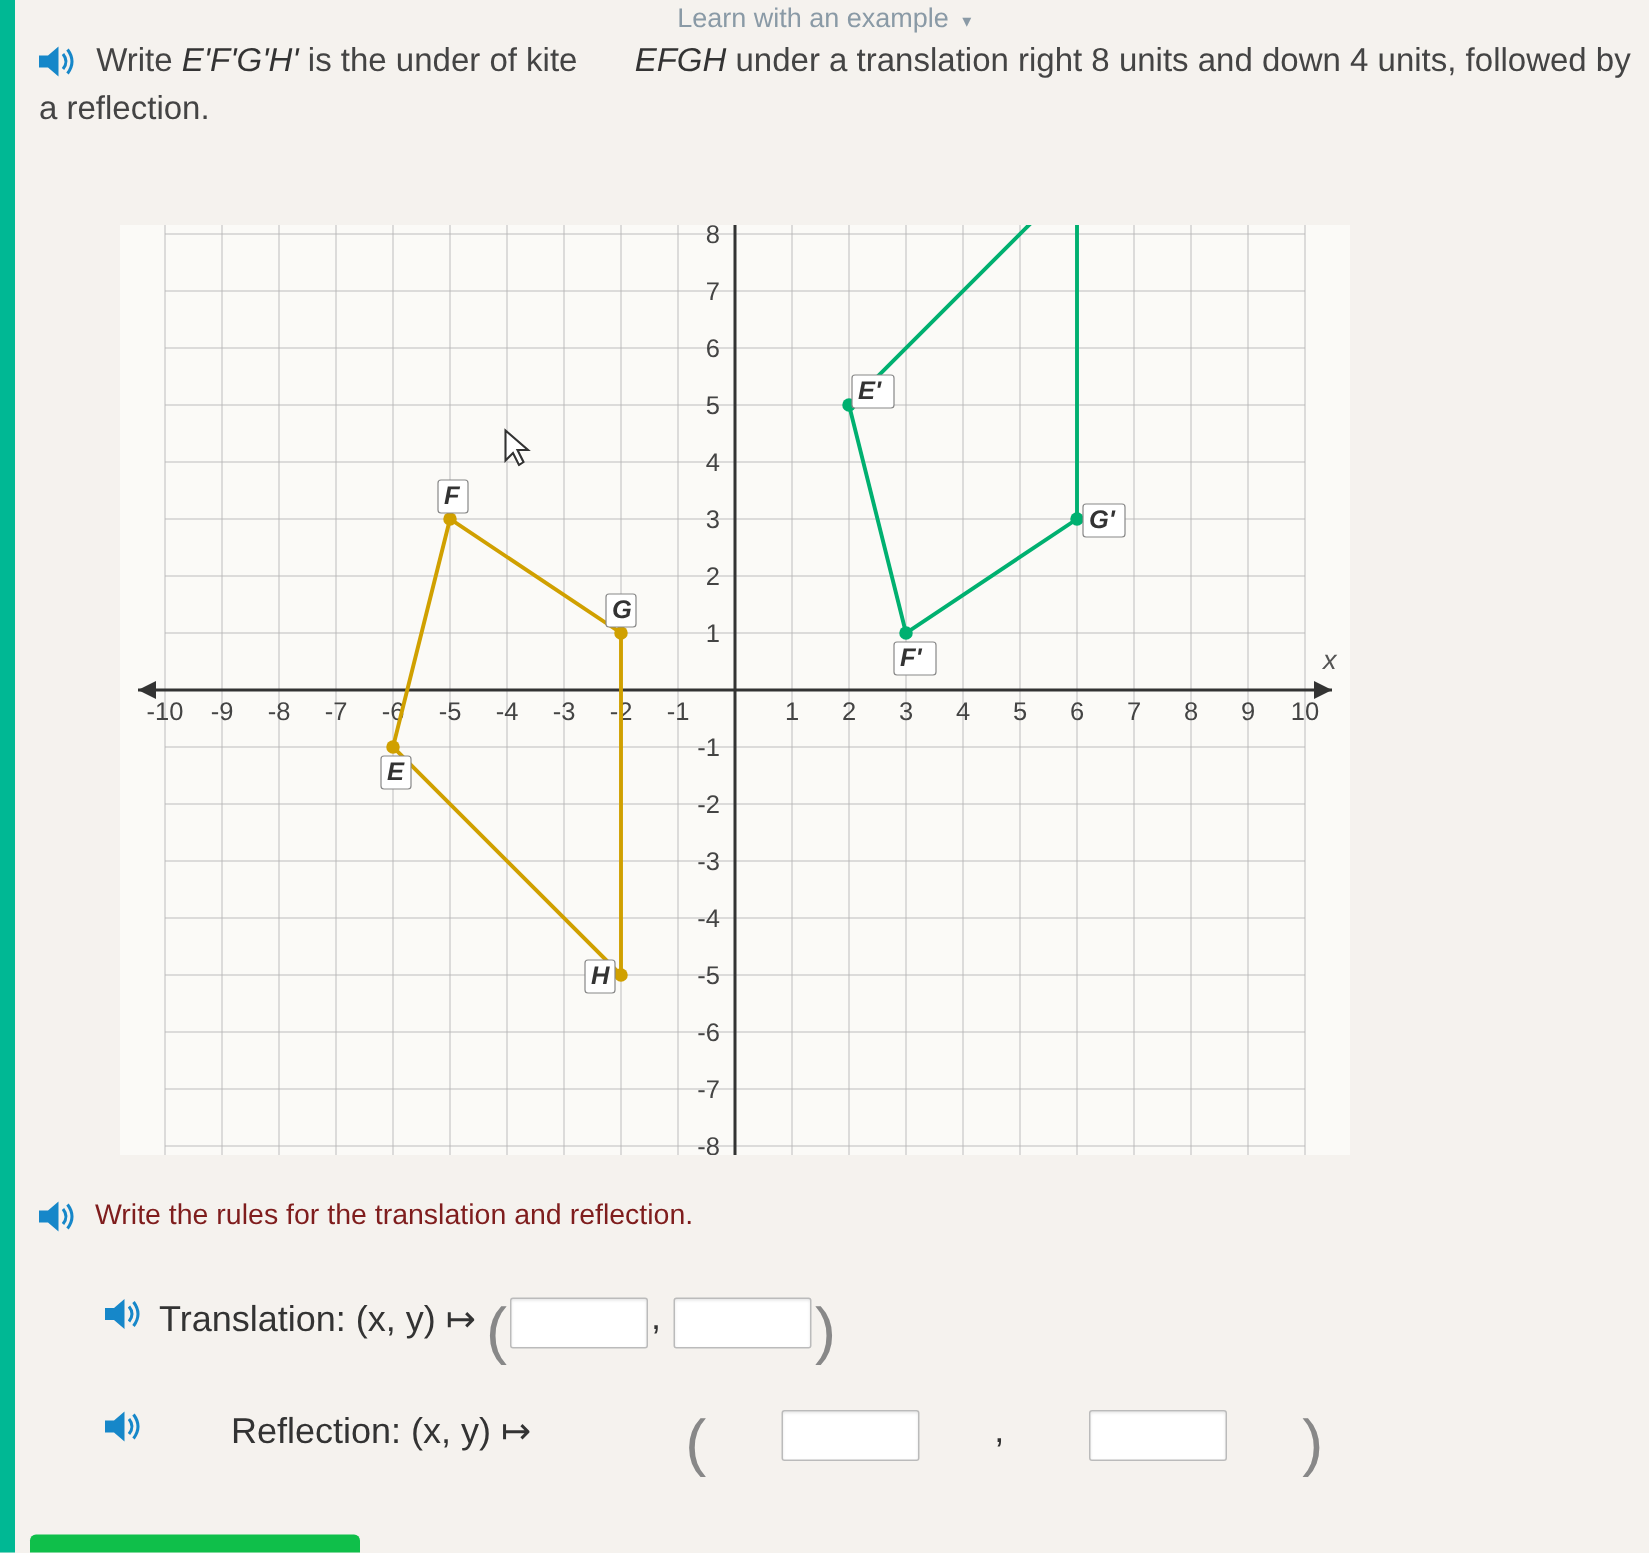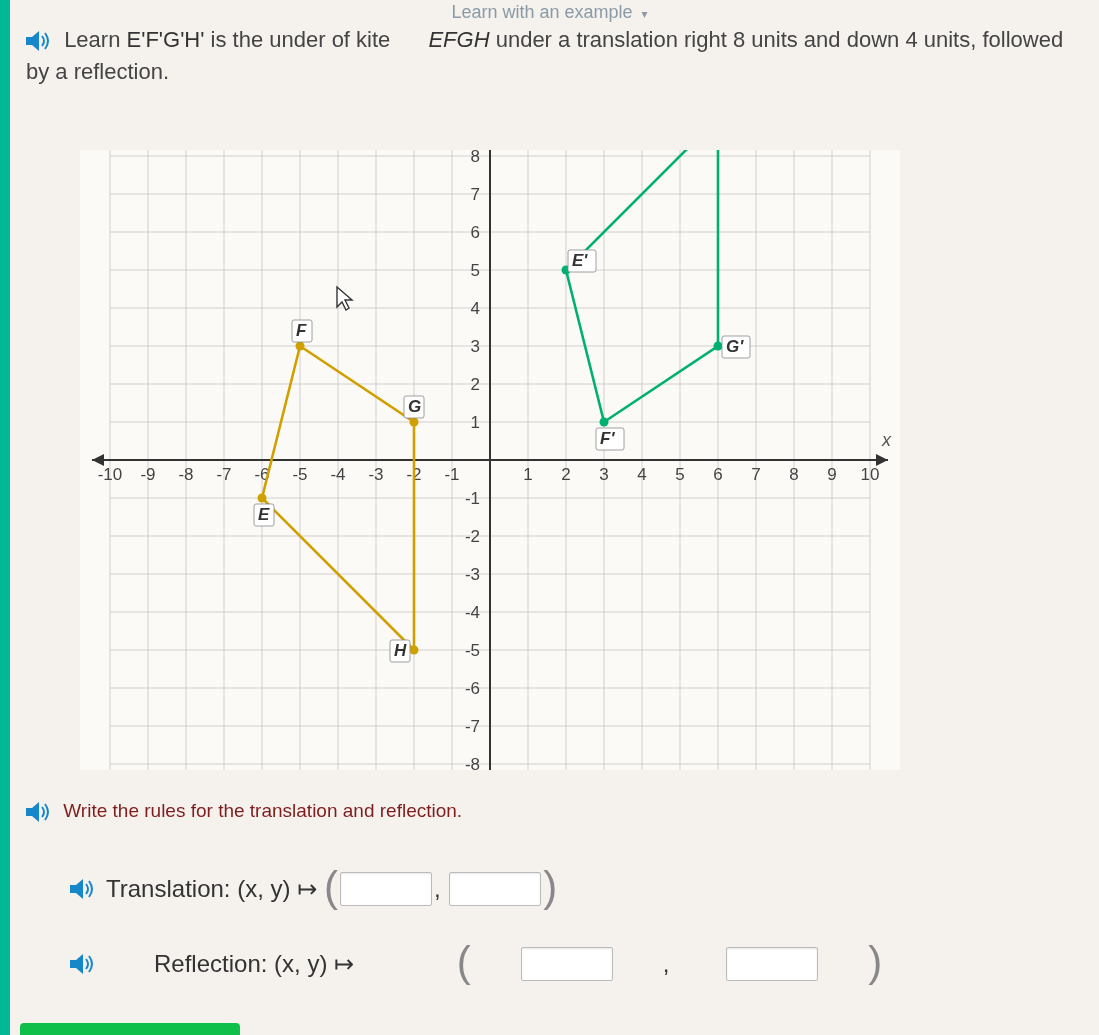--- a/index.html
+++ b/index.html
@@ -22,21 +22,21 @@
     text-align: center;
     color: #8a9aa6;
     font-size: 18px;
     padding-top: 2px;
   }
   .top-link .chev { font-size: 12px; margin-left: 4px; }
   .content {
     position: absolute; left: 26px; top: 24px; right: 10px;
     font-size: 22px; color: #444; line-height: 1.45;
   }
-  .content .primevar { color: #333; }
+  .content .primevar { font-style: italic; color: #333; }
   .content .varname  { font-style: italic; color: #333; margin-left: 32px; }
   .speaker {
     display: inline-block; vertical-align: middle;
     margin-right: 6px;
   }
   .speaker svg { display: block; }
   .graph-wrap {
     position: absolute; left: 80px; top: 150px;
     width: 820px; height: 620px;
   }
@@ -45,21 +45,21 @@
     left: 255px; top: 135px;
     pointer-events: none;
   }
   .question2 {
     position: absolute; left: 26px; top: 800px; right: 20px;
     font-size: 19px; color: #7f1d1d;
   }
   .rule-line {
     position: absolute; left: 70px;
     font-size: 24px; color: #333;
-    display: flex; align-items: center;
+    display: flex; 
   }
   .rule-line .speaker { margin-right: 10px; }
   .rule-line.tr { top: 865px; }
   .rule-line.rf { top: 940px; gap: 48px; }
   .paren { font-size: 42px; color: #888; position: relative; top: -2px; }
   .input-box {
     display: inline-block; width: 92px; height: 34px;
     border: 1px solid #bbb; background: #fff;
     border-radius: 2px; margin: 0 2px;
     box-shadow: inset 0 1px 2px rgba(0,0,0,.1);
@@ -81,21 +81,21 @@
 </div>
 
 <div class="content">
   <span class="speaker">
     <svg width="26" height="22" viewBox="0 0 26 22">
       <polygon points="0,7 6,7 13,1 13,21 6,15 0,15" fill="#1687c9"></polygon>
       <path d="M16 6 Q20 11 16 16" fill="none" stroke="#1687c9" stroke-width="2"></path>
       <path d="M19 3 Q25 11 19 19" fill="none" stroke="#1687c9" stroke-width="2"></path>
     </svg>
   </span>
-  <span>Learn </span><span class="primevar">E'F'G'H'</span><span> is the under of kite </span><span class="varname">EFGH</span><span> under a translation right 8 units and down 4 units, followed by a reflection.</span>
+  <span>Write </span><span class="primevar">E'F'G'H'</span><span> is the under of kite </span><span class="varname">EFGH</span><span> under a translation right 8 units and down 4 units, followed by a reflection.</span>
 </div>
 
 <div class="graph-wrap">
   <svg id="graph-svg" width="820" height="620" viewBox="0 0 820 620">
       <rect x="0" y="0" width="820" height="620" fill="#fbfaf7"></rect>
       <line x1="30" y1="690" x2="30" y2="-70" stroke="#b6b6b6" stroke-width="0.6"></line>
       <line x1="68" y1="690" x2="68" y2="-70" stroke="#b6b6b6" stroke-width="0.6"></line>
       <line x1="106" y1="690" x2="106" y2="-70" stroke="#b6b6b6" stroke-width="0.6"></line>
       <line x1="144" y1="690" x2="144" y2="-70" stroke="#b6b6b6" stroke-width="0.6"></line>
       <line x1="182" y1="690" x2="182" y2="-70" stroke="#b6b6b6" stroke-width="0.6"></line>

